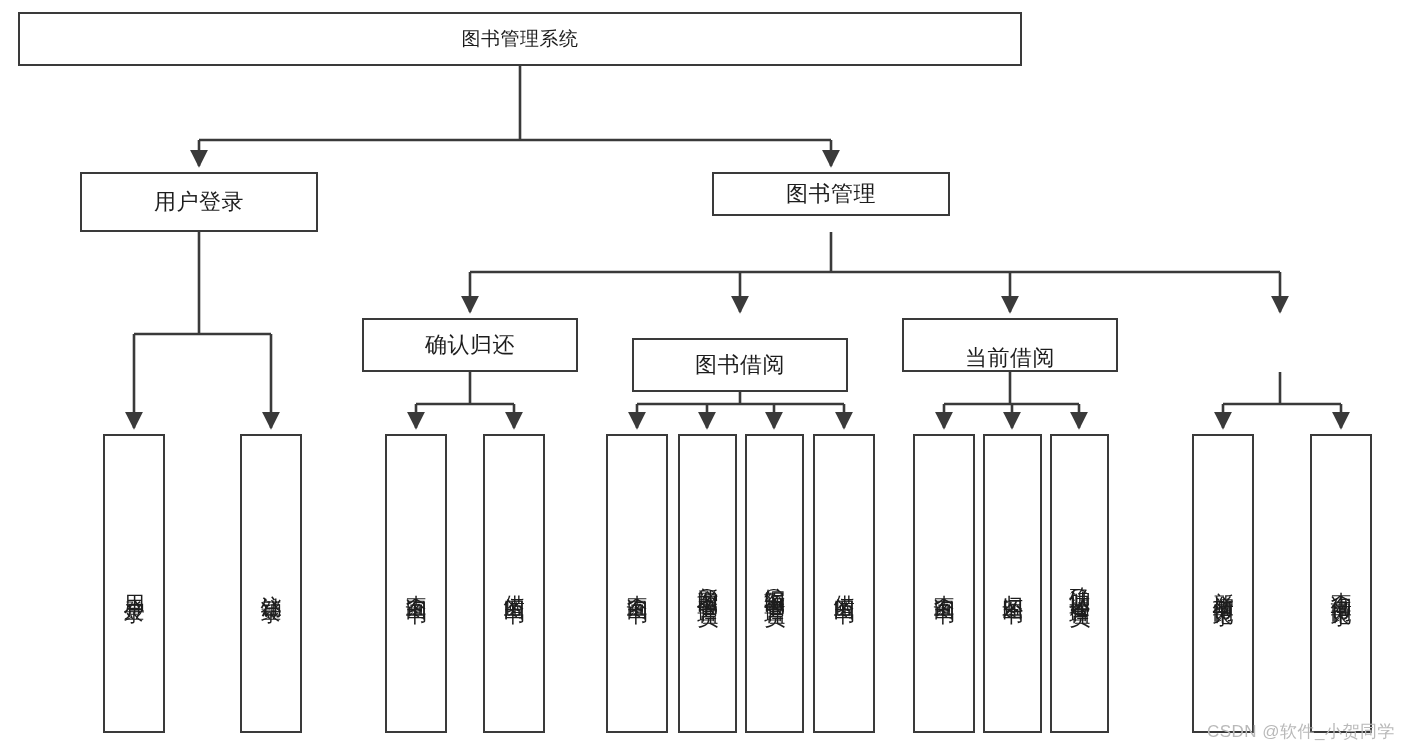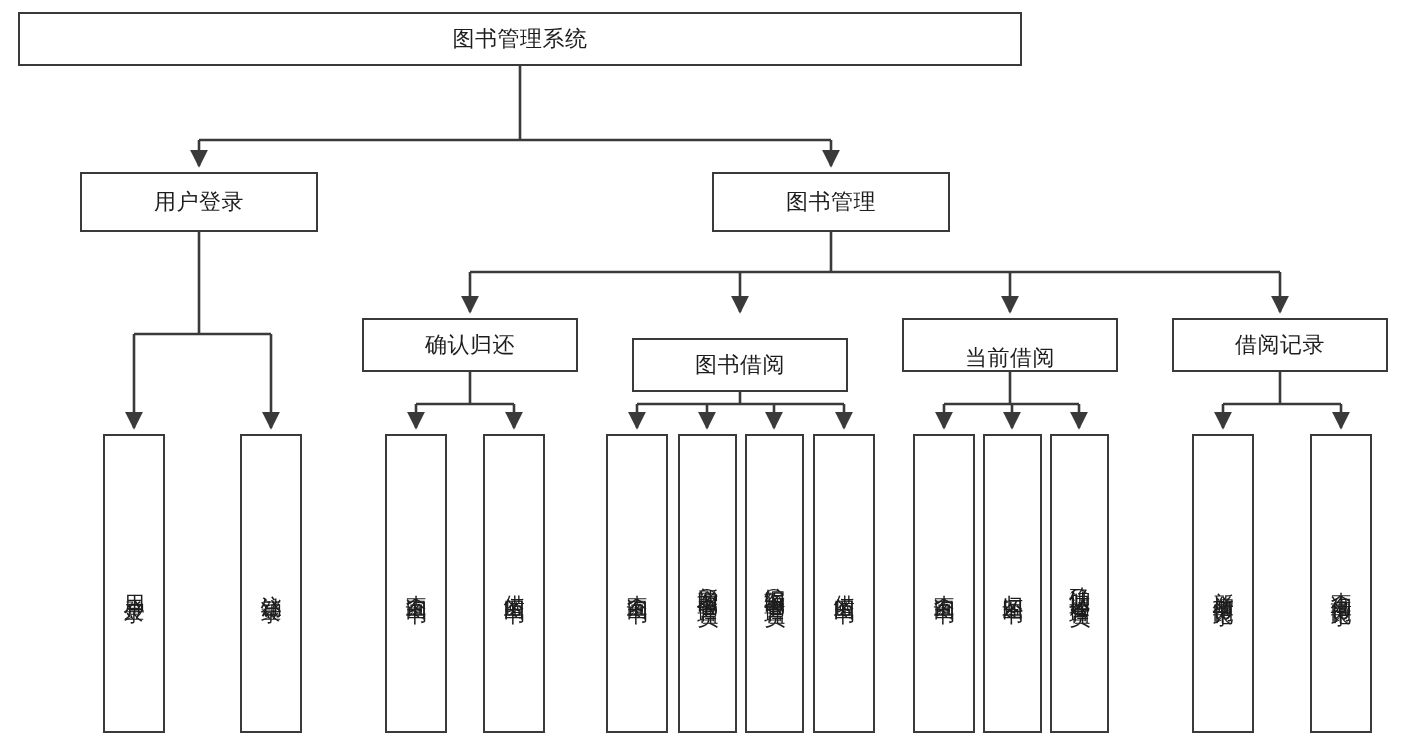--- a/index.html
+++ b/index.html
@@ -35,21 +35,21 @@
     justify-content: center;
     color: #1d1d1d;
     z-index: 2;
   }
   .node.horiz {
     font-size: 22px;
     letter-spacing: 0.5px;
     line-height: 1.1;
   }
   .node.root {
-    font-size: 22px;
+    font-size: 19px;
   }
   .node.vert {
     writing-mode: vertical-rl;
     text-orientation: upright;
     font-size: 21px;
     line-height: 1.25;
     letter-spacing: 3px;
     padding-top: 4px;
     padding-bottom: 4px;
   }
@@ -124,35 +124,32 @@
     </g>
   </svg>
 
   <div class="node horiz root" style="left: 18px; top: 12px; width: 1004px; height: 54px;">
     <span>图书管理系统</span>
   </div>
 
   <div class="node horiz" style="left: 80px; top: 172px; width: 238px; height: 60px;">
     <span>用户登录</span>
   </div>
-  <div class="node horiz" style="left: 712px; top: 172px; width: 238px; height: 60px;">
+  <div class="node horiz" style="left: 712px; top: 172px; width: 238px; height: 44px;">
     <span>图书管理</span>
   </div>
 
   <div class="node horiz" style="left: 362px; top: 318px; width: 216px; height: 54px;">
     <span>确认归还</span>
   </div>
   <div class="node horiz" style="left: 632px; top: 318px; width: 216px; height: 54px; margin-top: 20px;">
     <span>图书借阅</span>
   </div>
   <div class="node horiz" style="left: 902px; top: 318px; width: 216px; height: 54px; align-items: flex-end;">
     <span>当前借阅</span>
-  </div>
-  <div class="node horiz" style="left: 1172px; top: 318px; width: 216px; height: 54px;">
-    <span>借阅记录</span>
   </div>
 
   <div class="node vert" style="left: 103px; top: 434px; width: 62px; height: 299px;">
     <span class="vlabel">用户登录</span>
   </div>
   <div class="node vert" style="left: 240px; top: 434px; width: 62px; height: 299px;">
     <span class="vlabel">注销登录</span>
   </div>
   <div class="node vert" style="left: 385px; top: 434px; width: 62px; height: 299px;">
     <span class="vlabel">查询图书</span>
@@ -181,14 +178,15 @@
   <div class="node vert" style="left: 1050px; top: 434px; width: 59px; height: 299px;">
     <span class="vlabel">确认归还（管理员）</span>
   </div>
   <div class="node vert" style="left: 1192px; top: 434px; width: 62px; height: 299px;">
     <span class="vlabel">新增借阅记录</span>
   </div>
   <div class="node vert" style="left: 1310px; top: 434px; width: 62px; height: 299px;">
     <span class="vlabel">查询借阅记录</span>
   </div>
 
+  <div class="watermark">CSDN @软件_小贺同学</div>
 
 </div>
 
 </body></html>

